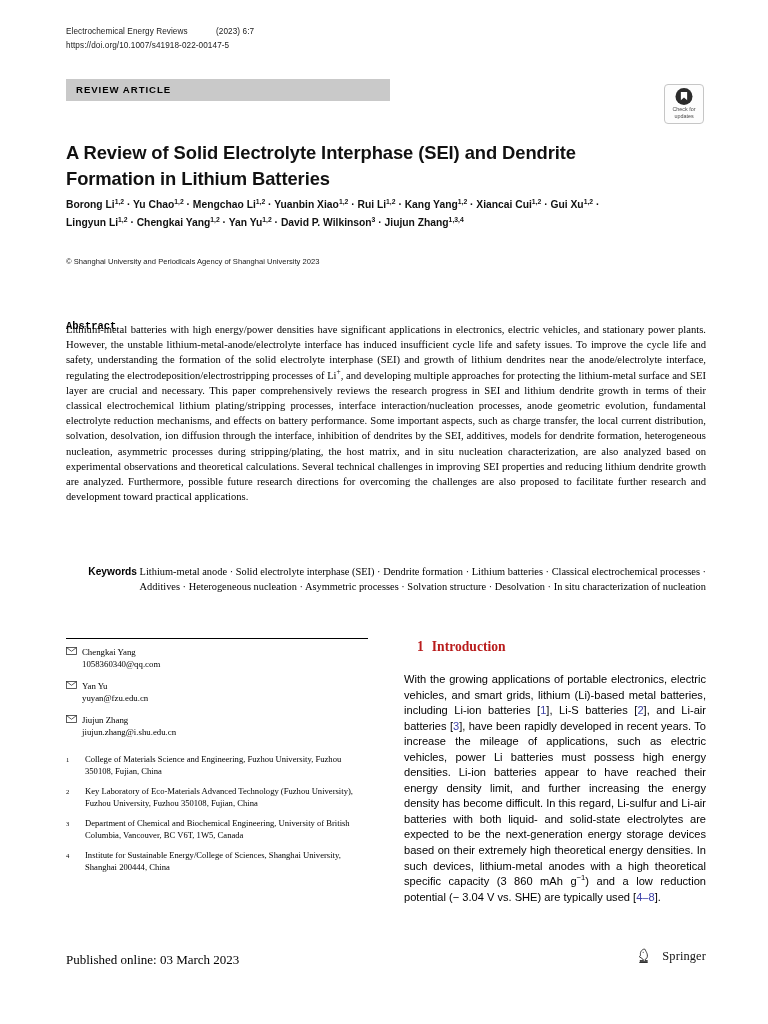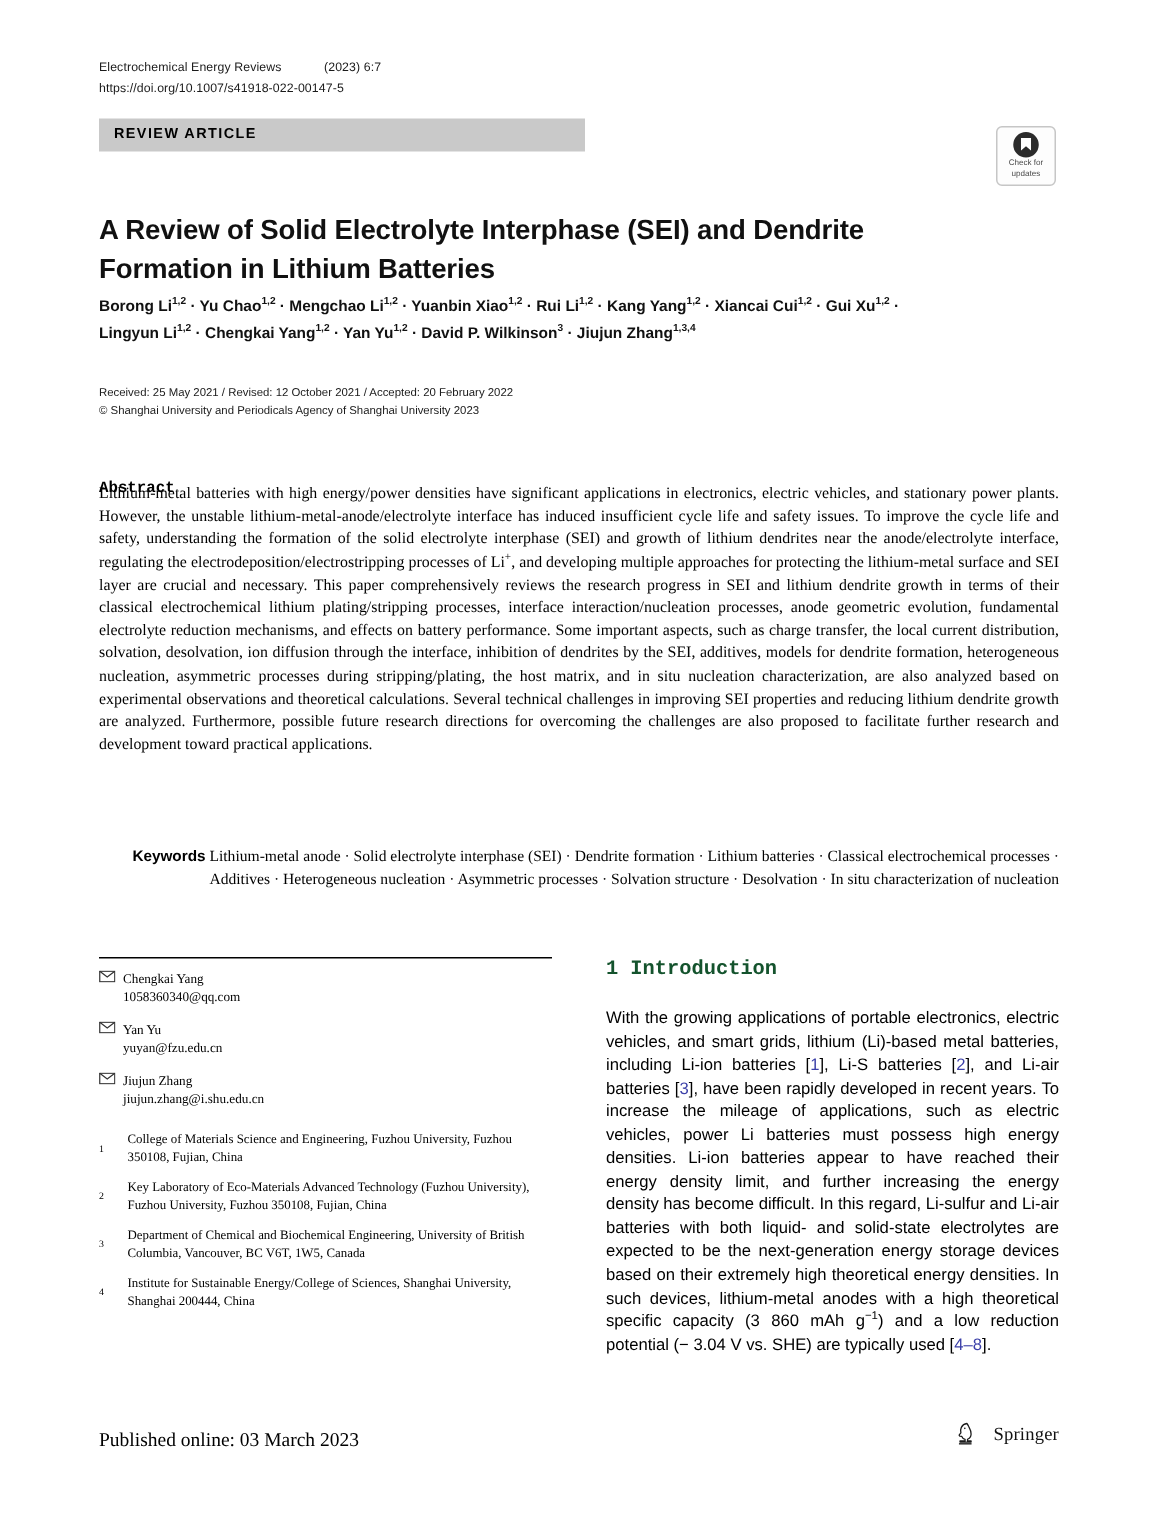--- a/index.html
+++ b/index.html
@@ -17,21 +17,21 @@
     overflow: hidden;
     font-family: "Liberation Serif", serif;
     color: #000000;
     box-sizing: border-box;
   }
 
   
   .runhead {
     position: absolute;
     left: 66px;
-    top: 38px;
+    top: 25px;
     width: 640px;
     font-family: "Liberation Sans", sans-serif;
     font-size: 8.2px;
     line-height: 13.5px;
     color: #1a1a1a;
     letter-spacing: 0.01em;
   }
   .runhead .journal { display: inline-block; width: 150px; }
   .runhead .vol { display: inline-block; }
   .runhead .doi { display: block; }
@@ -231,44 +231,43 @@
     line-height: 12.4px;
     color: #000;
   }
   .contact .cname { display: block; }
   .contact .cmail { display: block; }
 
   .affil {
     display: flex;
     margin-bottom: 8px;
     font-family: "Liberation Serif", serif;
-    align-items: center;
   }
   .affil .num {
     width: 19px;
     flex: 0 0 19px;
     font-size: 6.6px;
     line-height: 11.6px;
     vertical-align: super;
     padding-top: 0px;
   }
   .affil .atext {
     font-size: 8.6px;
     line-height: 11.9px;
     color: #000;
   }
 
   
   .sec-head {
-    font-family: Liberation Mono, monospace;
+    font-family: Liberation Serif, serif;
     font-weight: bold;
     font-size: 13.6px;
     line-height: 17px;
-    color: #14532d;
-    margin: 0 0 17px 0;
+    color: #b91c1c;
+    margin: 0 0 17px 13px;
   }
   .sec-head .secnum { margin-right: 8px; }
   .intro-p {
     font-family: Liberation Sans, sans-serif;
     font-size: 11.1px;
     line-height: 15.55px;
     text-align: justify;
     color: #000;
     margin: 0;
   }
@@ -323,21 +322,20 @@
   </div>
 
   <h1 class="title">A Review of Solid Electrolyte Interphase (SEI) and Dendrite Formation in Lithium Batteries</h1>
 
   <div class="authors">
     <div>Borong Li<sup>1,2</sup> · Yu Chao<sup>1,2</sup> · Mengchao Li<sup>1,2</sup> · Yuanbin Xiao<sup>1,2</sup> · Rui Li<sup>1,2</sup> · Kang Yang<sup>1,2</sup> · Xiancai Cui<sup>1,2</sup> · Gui Xu<sup>1,2</sup> ·</div>
     <div>Lingyun Li<sup>1,2</sup> · Chengkai Yang<sup>1,2</sup> · Yan Yu<sup>1,2</sup> · David P. Wilkinson<sup>3</sup> · Jiujun Zhang<sup>1,3,4</sup></div>
   </div>
 
   <div class="history">
-    <div>Received: 25 May 2021 / Revised: 12 October 2021 / Accepted: 20 February 2022</div>
     <div>© Shanghai University and Periodicals Agency of Shanghai University 2023</div>
   </div>
 
   <div class="abs-head">Abstract</div>
   <div class="abs-body">Lithium-metal batteries with high energy/power densities have significant applications in electronics, electric vehicles, and stationary power plants. However, the unstable lithium-metal-anode/electrolyte interface has induced insufficient cycle life and safety issues. To improve the cycle life and safety, understanding the formation of the solid electrolyte interphase (SEI) and growth of lithium dendrites near the anode/electrolyte interface, regulating the electrodeposition/electrostripping processes of Li<sup>+</sup>, and developing multiple approaches for protecting the lithium-metal surface and SEI layer are crucial and necessary. This paper comprehensively reviews the research progress in SEI and lithium dendrite growth in terms of their classical electrochemical lithium plating/stripping processes, interface interaction/nucleation processes, anode geometric evolution, fundamental electrolyte reduction mechanisms, and effects on battery performance. Some important aspects, such as charge transfer, the local current distribution, solvation, desolvation, ion diffusion through the interface, inhibition of dendrites by the SEI, additives, models for dendrite formation, heterogeneous nucleation, asymmetric processes during stripping/plating, the host matrix, and in situ nucleation characterization, are also analyzed based on experimental observations and theoretical calculations. Several technical challenges in improving SEI properties and reducing lithium dendrite growth are analyzed. Furthermore, possible future research directions for overcoming the challenges are also proposed to facilitate further research and development toward practical applications.</div>
 
   <div class="keywords">
     <b>Keywords</b>
     <span>Lithium-metal anode · Solid electrolyte interphase (SEI) · Dendrite formation · Lithium batteries · Classical electrochemical processes · Additives · Heterogeneous nucleation · Asymmetric processes · Solvation structure · Desolvation · In situ characterization of nucleation</span>
   </div>

